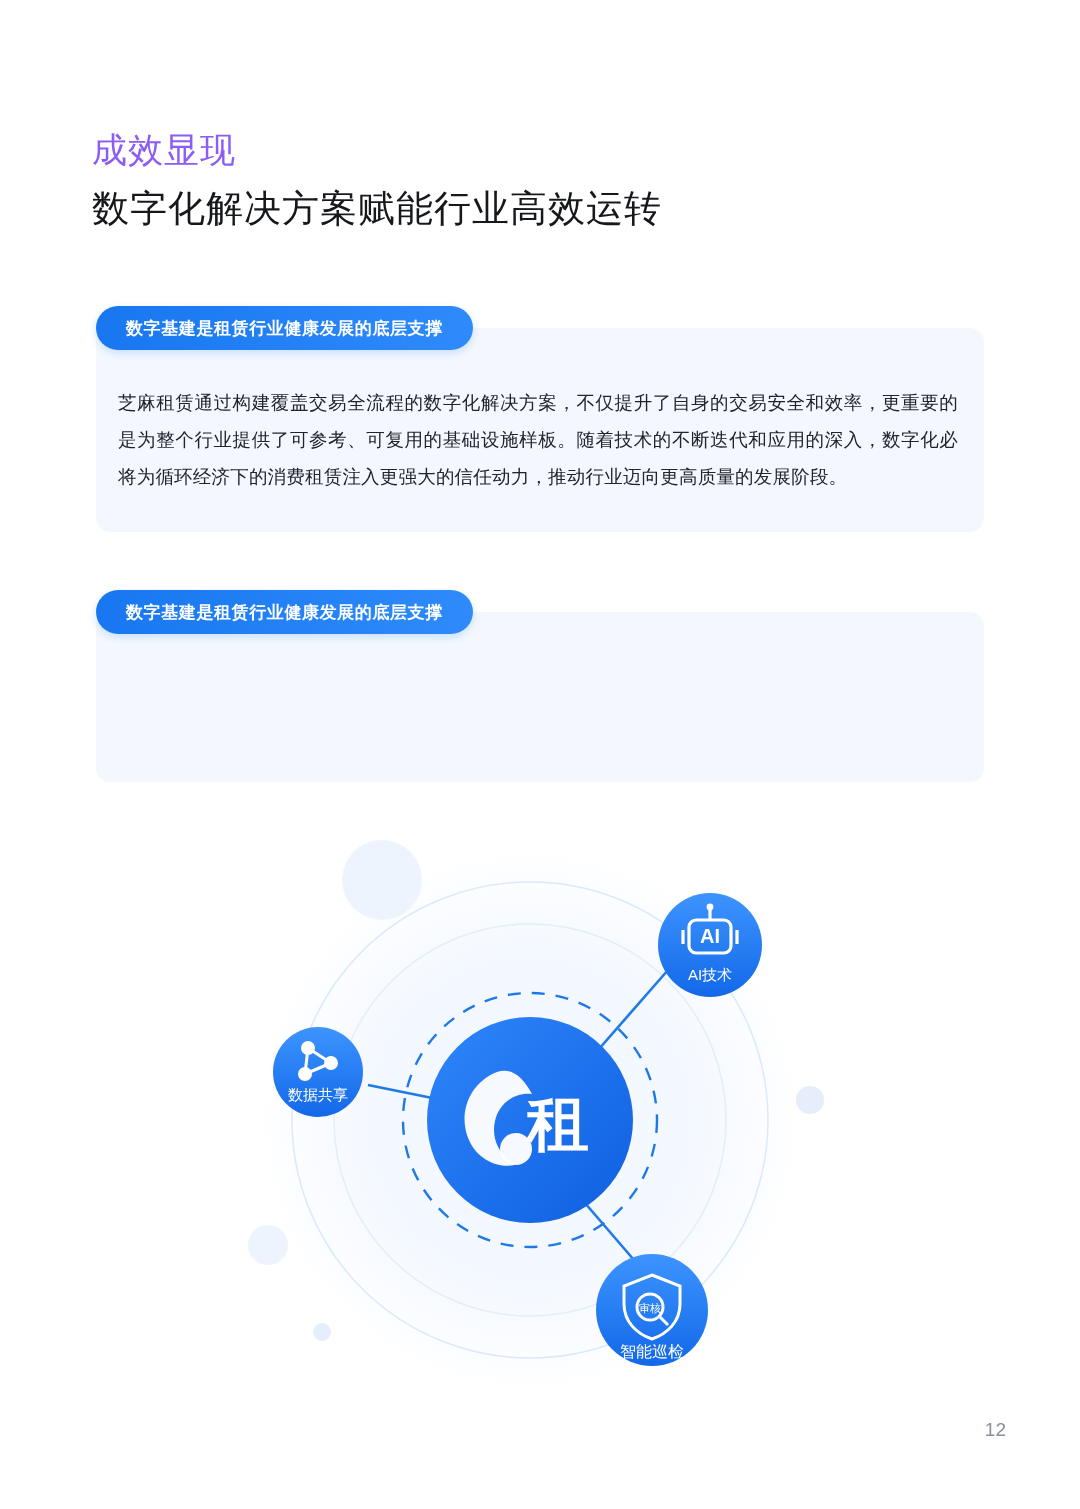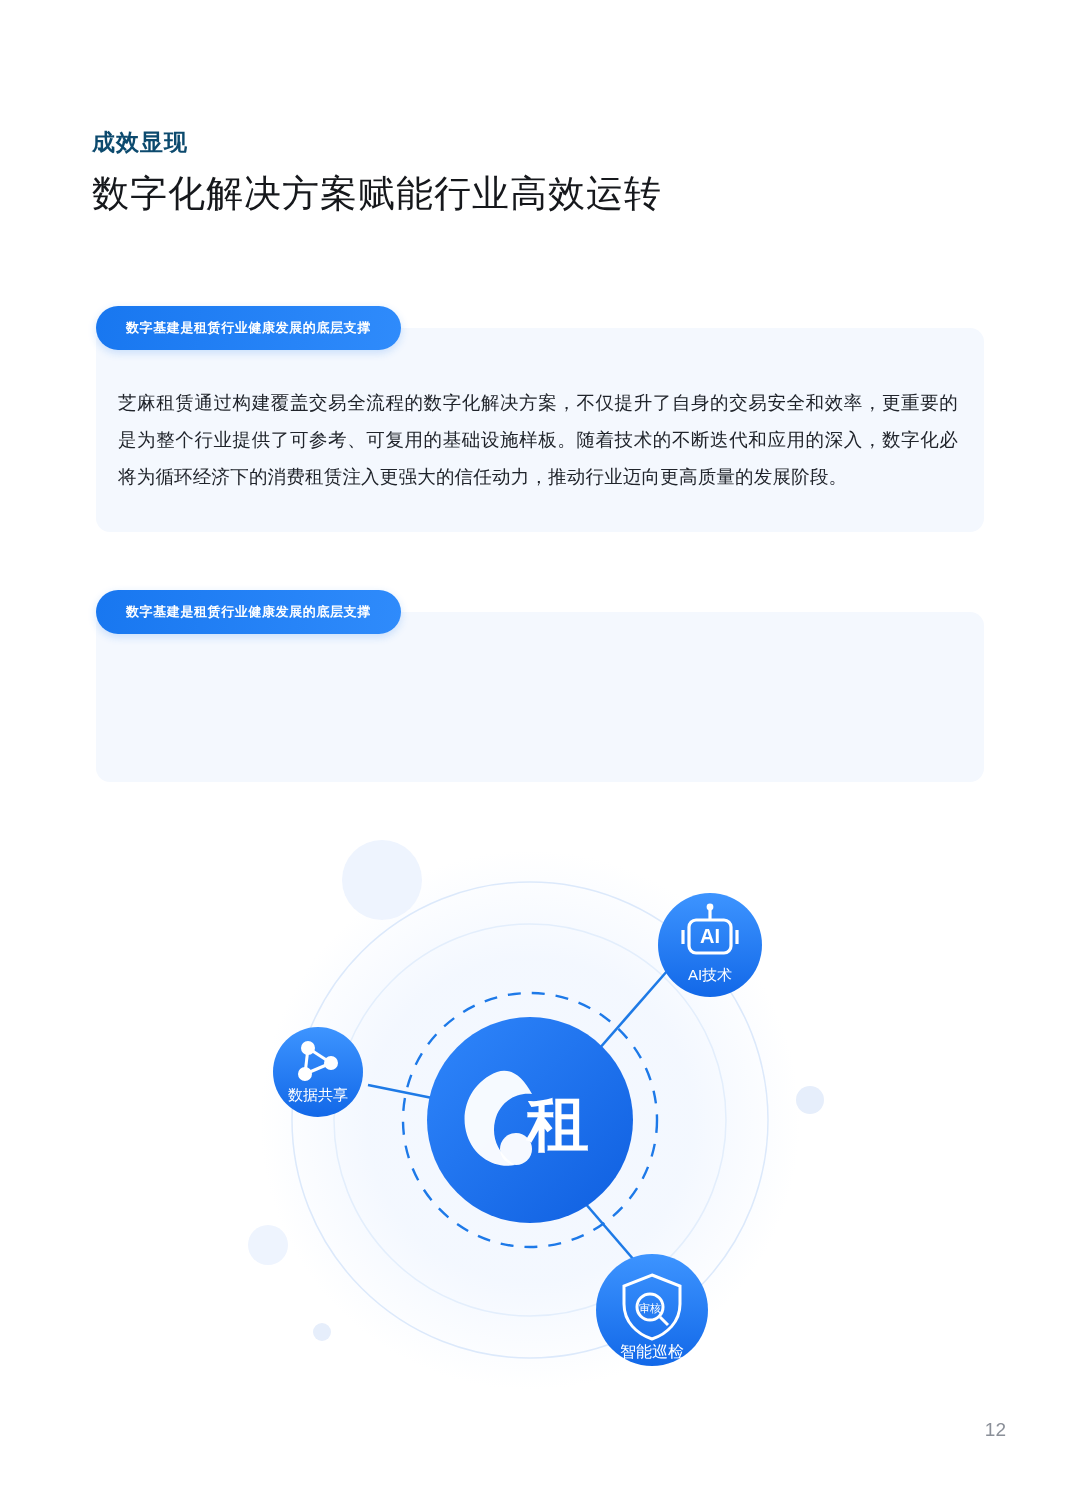--- a/index.html
+++ b/index.html
@@ -23,23 +23,23 @@
   }
 
   
   .header {
     position: absolute;
     left: 92px;
     top: 128px;
     width: 900px;
   }
   .kicker {
-    font-size: 23px;
-    font-weight: bold;
-    color: #0c4a6e;
+    font-size: 35px;
+    font-weight: normal;
+    color: #8b5cf6;
     letter-spacing: 1px;
     line-height: 1.25;
   }
   .headline {
     margin-top: 14px;
     font-size: 37px;
     font-weight: normal;
     color: #16181c;
     letter-spacing: 1px;
     line-height: 1.25;
@@ -59,21 +59,21 @@
   .pill {
     position: absolute;
     left: 0px;
     top: -22px;
     height: 44px;
     min-width: 200px;
     padding: 2px 30px;
     border-radius: 22px;
     background: linear-gradient(96deg, #1877f0 0%, #2f8bfb 100%);
     color: #ffffff;
-    font-size: 13px;
+    font-size: 17px;
     font-weight: bold;
     letter-spacing: 0.6px;
     display: flex;
     align-items: center;
     box-sizing: border-box;
     box-shadow: 0 3px 8px rgba(24,119,240,0.20);
   }
 
   .card-body {
     position: absolute;

